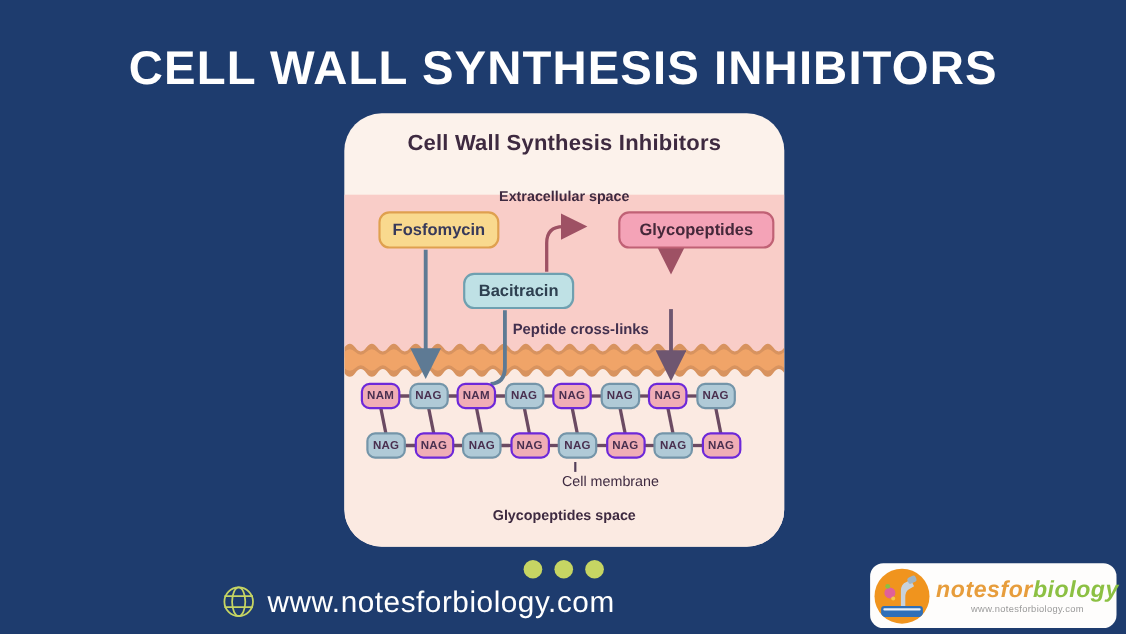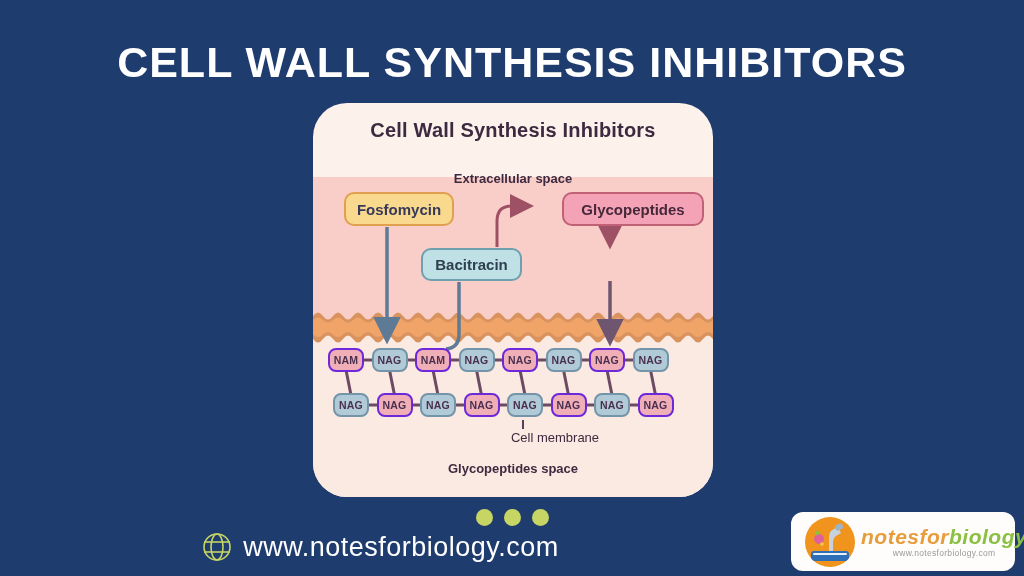--- a/index.html
+++ b/index.html
@@ -70,21 +70,21 @@
   .dot { width:17px; height:17px; border-radius:50%; background:#c6d563; }
   .site-row {
     position:absolute; top:531px; left:0; width:760px;
     display:flex; align-items:center; justify-content:center; gap:10px;
   }
   .site-text { color:#ffffff; font-size:27px; font-weight:400; letter-spacing:0.5px; }
   
   .logo-card {
     position:absolute; left:791px; top:512px; width:224px; height:59px;
     background:#fefdfc; border-radius:12px;
-    display:flex; align-items:center; padding-left:14px;
+    display:flex; align-items:center; padding-left:4px;
   }
   .logo-circle {
     width:50px; height:50px; border-radius:50%; background:#f0941e;
     flex:0 0 auto; position:relative; overflow:hidden;
   }
   .logo-textcol { display:flex; flex-direction:column; align-items:center; margin-left:6px; }
   .brand-name { font-size:21px; font-style:italic; font-weight:600; letter-spacing:0.5px; }
   .brand-part1 { color:#e79d3c; }
   .brand-part2 { color:#8cc043; }
   .brand-url { font-size:8.5px; color:#9a9a9a; letter-spacing:0.3px; margin-top:-1px; }
@@ -98,20 +98,21 @@
   <div class="zone-pink"></div>
   <div class="zone-bottom"></div>
 
   <svg class="membrane-svg" viewBox="0 0 400 34">
     <path id="membrane-outer" fill="#d8935f" d="M0,6 q5,-7 10,0 q5,7 10,0 q5,-7 10,0 q5,7 10,0 q5,-7 10,0 q5,7 10,0 q5,-7 10,0 q5,7 10,0 q5,-7 10,0 q5,7 10,0 q5,-7 10,0 q5,7 10,0 q5,-7 10,0 q5,7 10,0 q5,-7 10,0 q5,7 10,0 q5,-7 10,0 q5,7 10,0 q5,-7 10,0 q5,7 10,0 q5,-7 10,0 q5,7 10,0 q5,-7 10,0 q5,7 10,0 q5,-7 10,0 q5,7 10,0 q5,-7 10,0 q5,7 10,0 q5,-7 10,0 q5,7 10,0 q5,-7 10,0 q5,7 10,0 q5,-7 10,0 q5,7 10,0 q5,-7 10,0 q5,7 10,0 q5,-7 10,0 q5,7 10,0 q5,-7 10,0 q5,7 10,0 L400,29 q-5,-7 -10,0 q-5,7 -10,0 q-5,-7 -10,0 q-5,7 -10,0 q-5,-7 -10,0 q-5,7 -10,0 q-5,-7 -10,0 q-5,7 -10,0 q-5,-7 -10,0 q-5,7 -10,0 q-5,-7 -10,0 q-5,7 -10,0 q-5,-7 -10,0 q-5,7 -10,0 q-5,-7 -10,0 q-5,7 -10,0 q-5,-7 -10,0 q-5,7 -10,0 q-5,-7 -10,0 q-5,7 -10,0 q-5,-7 -10,0 q-5,7 -10,0 q-5,-7 -10,0 q-5,7 -10,0 q-5,-7 -10,0 q-5,7 -10,0 q-5,-7 -10,0 q-5,7 -10,0 q-5,-7 -10,0 q-5,7 -10,0 q-5,-7 -10,0 q-5,7 -10,0 q-5,-7 -10,0 q-5,7 -10,0 q-5,-7 -10,0 q-5,7 -10,0 q-5,-7 -10,0 q-5,7 -10,0 q-5,-7 -10,0 q-5,7 -10,0 Z"></path>
     <path id="membrane-inner" fill="#f0a468" d="M0,10 q5,-5 10,0 q5,5 10,0 q5,-5 10,0 q5,5 10,0 q5,-5 10,0 q5,5 10,0 q5,-5 10,0 q5,5 10,0 q5,-5 10,0 q5,5 10,0 q5,-5 10,0 q5,5 10,0 q5,-5 10,0 q5,5 10,0 q5,-5 10,0 q5,5 10,0 q5,-5 10,0 q5,5 10,0 q5,-5 10,0 q5,5 10,0 q5,-5 10,0 q5,5 10,0 q5,-5 10,0 q5,5 10,0 q5,-5 10,0 q5,5 10,0 q5,-5 10,0 q5,5 10,0 q5,-5 10,0 q5,5 10,0 q5,-5 10,0 q5,5 10,0 q5,-5 10,0 q5,5 10,0 q5,-5 10,0 q5,5 10,0 q5,-5 10,0 q5,5 10,0 q5,-5 10,0 q5,5 10,0 L400,24.5 q-5,-5 -10,0 q-5,5 -10,0 q-5,-5 -10,0 q-5,5 -10,0 q-5,-5 -10,0 q-5,5 -10,0 q-5,-5 -10,0 q-5,5 -10,0 q-5,-5 -10,0 q-5,5 -10,0 q-5,-5 -10,0 q-5,5 -10,0 q-5,-5 -10,0 q-5,5 -10,0 q-5,-5 -10,0 q-5,5 -10,0 q-5,-5 -10,0 q-5,5 -10,0 q-5,-5 -10,0 q-5,5 -10,0 q-5,-5 -10,0 q-5,5 -10,0 q-5,-5 -10,0 q-5,5 -10,0 q-5,-5 -10,0 q-5,5 -10,0 q-5,-5 -10,0 q-5,5 -10,0 q-5,-5 -10,0 q-5,5 -10,0 q-5,-5 -10,0 q-5,5 -10,0 q-5,-5 -10,0 q-5,5 -10,0 q-5,-5 -10,0 q-5,5 -10,0 q-5,-5 -10,0 q-5,5 -10,0 q-5,-5 -10,0 q-5,5 -10,0 Z"></path>
   </svg>
 
   <div class="card-title">Cell Wall Synthesis Inhibitors</div>
   <div class="space-label extracellular">Extracellular space</div>
+  <div class="peptide-label">Peptide cross-links</div>
 
   <svg class="overlay-svg" viewBox="0 0 400 394">
     <defs>
       <marker id="ah-blue" markerWidth="9" markerHeight="9" refX="5" refY="4" orient="auto">
         <path d="M0,0 L8,4 L0,8 Z" fill="#5e7a94"></path>
       </marker>
       <marker id="ah-maroon" markerWidth="9" markerHeight="9" refX="5" refY="4" orient="auto">
         <path d="M0,0 L8,4 L0,8 Z" fill="#9e5164"></path>
       </marker>
       <marker id="ah-plum" markerWidth="9" markerHeight="9" refX="5" refY="4" orient="auto">

